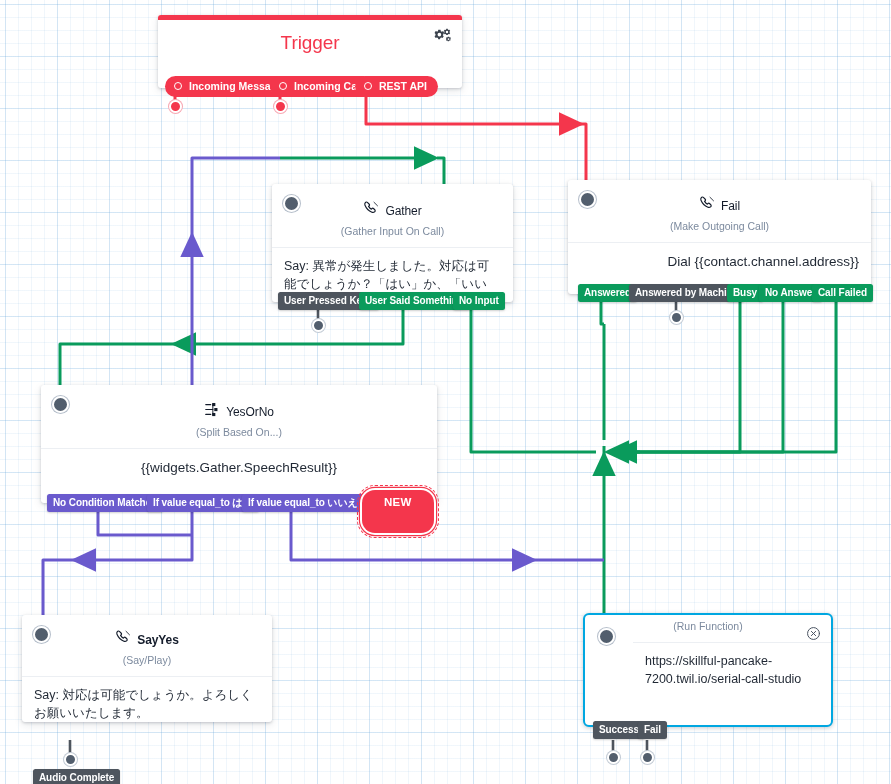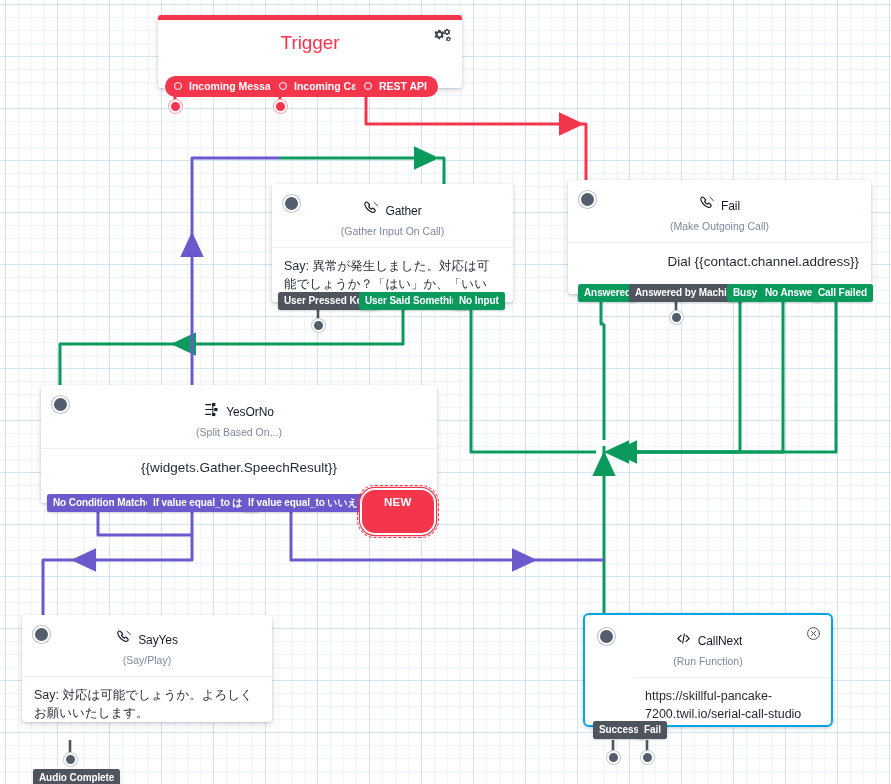--- a/index.html
+++ b/index.html
@@ -336,45 +336,36 @@
     <div class="node-subtitle">(Split Based On...)</div>
     <div class="node-body centered" style="font-size:13.5px;">{{widgets.Gather.SpeechResult}}</div>
   </div>
   <div class="pill purple" style="left:47px; top:494px;"><span>No Condition Matches</span></div>
   <div class="pill purple" style="left:147px; top:494px;"><span>If value equal_to はい</span></div>
   <div class="pill purple" style="left:242px; top:494px;"><span>If value equal_to いいえ</span></div>
   <div class="new-btn" style="left:362px; top:490px;"><span>NEW</span></div>
 
   <div class="node" style="left:22px; top:615px; width:250px; height:107px;">
     <div class="in-dot"></div>
-    <div class="node-title" style="padding-top:14px;">
+    <div class="node-title" style="padding-top:14px;font-weight:bold;">
       <span class="title-icon">
         <svg viewBox="0 0 24 24" width="17" height="17" fill="none" stroke="#141c2b" stroke-width="1.6" stroke-linecap="round">
           <path d="M6.2 3.4c-.9-.9-2.2-.7-2.9.2-.8 1-1.1 2.4-.5 3.8 1.6 3.9 5.9 8.2 9.8 9.8 1.4.6 2.8.3 3.8-.5.9-.7 1.1-2 .2-2.9l-1.8-1.8c-.6-.6-1.5-.6-2.1 0l-.9.9c-1.6-.9-3-2.3-3.9-3.9l.9-.9c.6-.6.6-1.5 0-2.1L6.2 3.4z"></path>
           <path d="M15.5 3.2l5 5" stroke-width="1.2"></path>
         </svg>
       </span><span>SayYes</span>
     </div>
     <div class="node-subtitle">(Say/Play)</div>
     <div class="node-body" style="font-size:12.5px; line-height:18px;">Say: 対応は可能でしょうか。よろしくお願いいたします。</div>
   </div>
   <div class="pill gray" style="left:33px; top:721px;margin-top:48px;"><span>Audio Complete</span></div>
   <div class="end-dot" style="left:64px; top:753px;"></div>
 
   <div class="node selected" style="left:583px; top:613px; width:250px; height:114px;">
     <div class="in-dot" style="left:13px; top:13px;"></div>
-    <div class="node-title" style="padding-top:15px;">
-      <span class="title-icon">
-        <svg viewBox="0 0 24 24" width="19" height="17" fill="none" stroke="#141c2b" stroke-width="1.7" stroke-linecap="round" stroke-linejoin="round">
-          <path d="M8.5 7.5L4 12l4.5 4.5"></path>
-          <path d="M15.5 7.5L20 12l-4.5 4.5"></path>
-          <path d="M13.2 5.4l-2.4 13.2" stroke-width="1.5"></path>
-        </svg>
-      </span><span>CallNext</span>
-    </div>
     <span class="close-icon">
       <svg viewBox="0 0 24 24" width="15" height="15" fill="none" stroke="#4a5462" stroke-width="1.6" stroke-linecap="round">
         <circle cx="12" cy="12" r="9.5"></circle>
         <path d="M8.6 8.6l6.8 6.8M15.4 8.6l-6.8 6.8"></path>
       </svg>
     </span>
     <div class="node-subtitle">(Run Function)</div>
     <div class="node-body" style="font-size:12.5px; line-height:18px;margin-left:48px;">https://skillful-pancake-7200.twil.io/serial-call-studio</div>
   </div>
   <div class="pill gray" style="left:593px; top:721px;"><span>Success</span></div>

